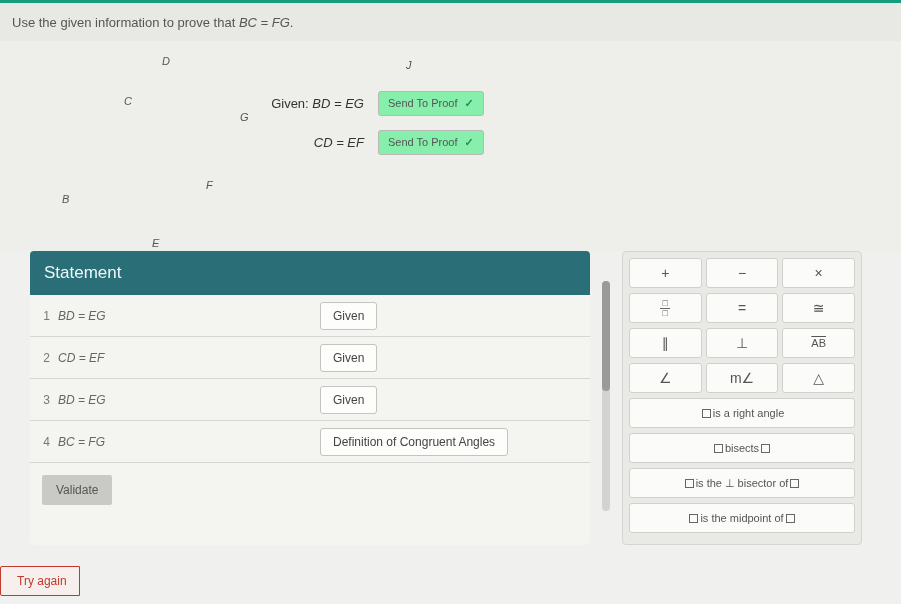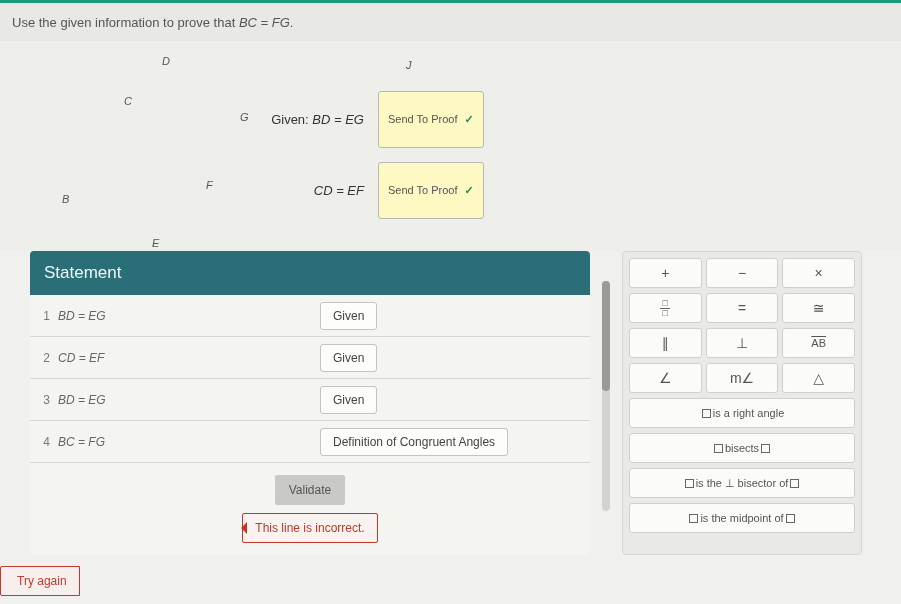--- a/index.html
+++ b/index.html
@@ -53,24 +53,24 @@
       font-size: 13px;
     }
     .given-label {
       width: 120px;
       text-align: right;
       color: #333;
     }
     .given-label .math-i { font-style: italic; }
     .send-btn {
       font-size: 11px;
-      padding: 21px 9px;
+      padding: 5px 9px;
       border: 1px solid #b8b8b5;
       border-radius: 3px;
-      background: #fef9c3;
+      background: #86efac;
       color: #555;
       cursor: pointer;
     }
     .check-mark { color: #2f8a5f; font-weight: bold; margin-left: 4px; }
     .proof-area {
       display: flex;
       gap: 12px;
       padding: 0 8px 0 30px;
     }
     .proof-table {
@@ -119,21 +119,20 @@
       font-size: 12px;
       color: #444;
       background: #fdfdfc;
       min-width: 56px;
     }
     .bottom-row {
       padding: 12px;
       display: flex;
       align-items: center;
       gap: 8px;
-      flex-direction: column;
     }
     .validate-btn {
       background: #c9c9c6;
       border: none;
       padding: 8px 14px;
       font-size: 12px;
       color: #555;
       border-radius: 2px;
       cursor: pointer;
     }
@@ -322,21 +321,20 @@
     <div class="table-row">
       <div class="row-num">4</div>
       <div class="row-stmt">BC = FG</div>
       <div class="row-reason-cell">
         <span class="reason-box">Definition of Congruent Angles</span>
       </div>
     </div>
 
     <div class="bottom-row">
       <button class="validate-btn">Validate</button>
-      <div class="error-box">This line is incorrect.</div>
     </div>
   </div>
 
   <div class="scrollbar">
     <div class="scroll-thumb"></div>
   </div>
 
   <div class="toolbox">
     <div class="tool-row">
       <div class="tool-btn">+</div>

